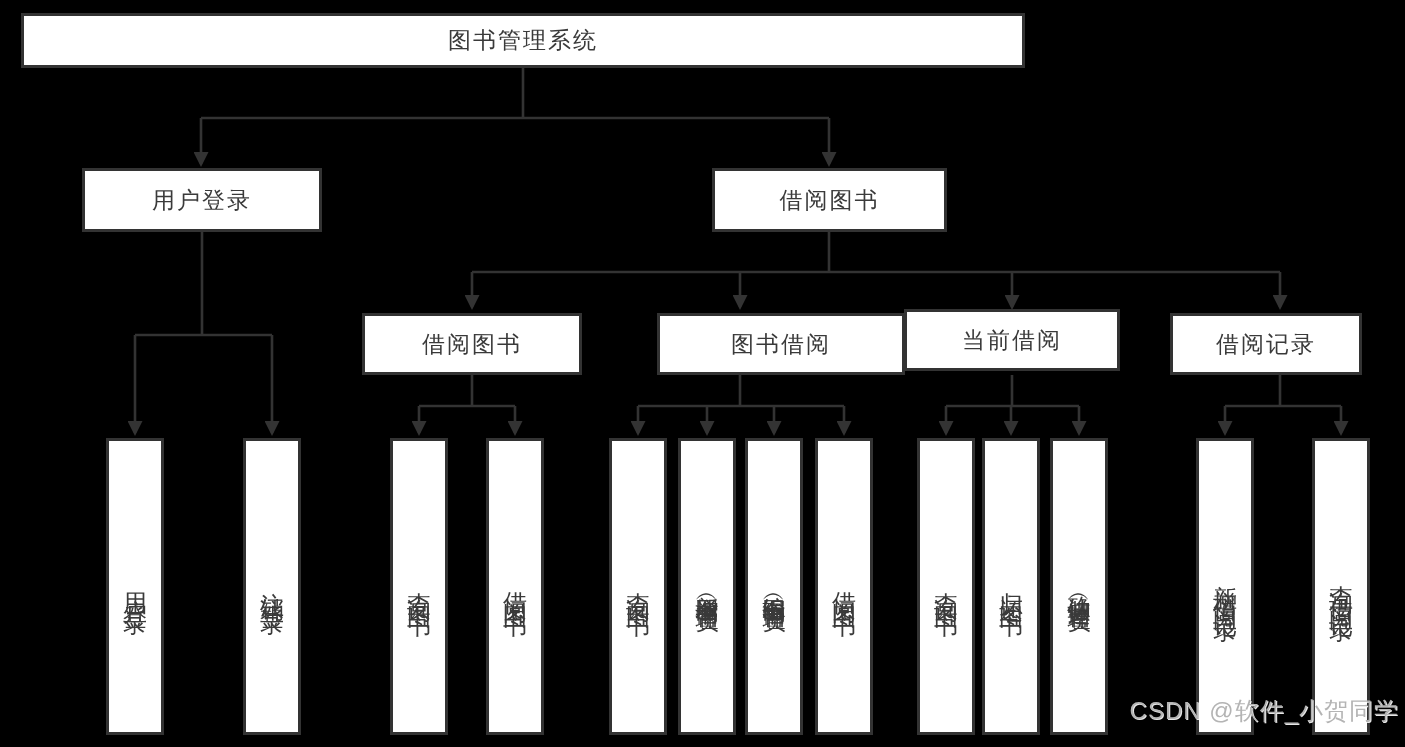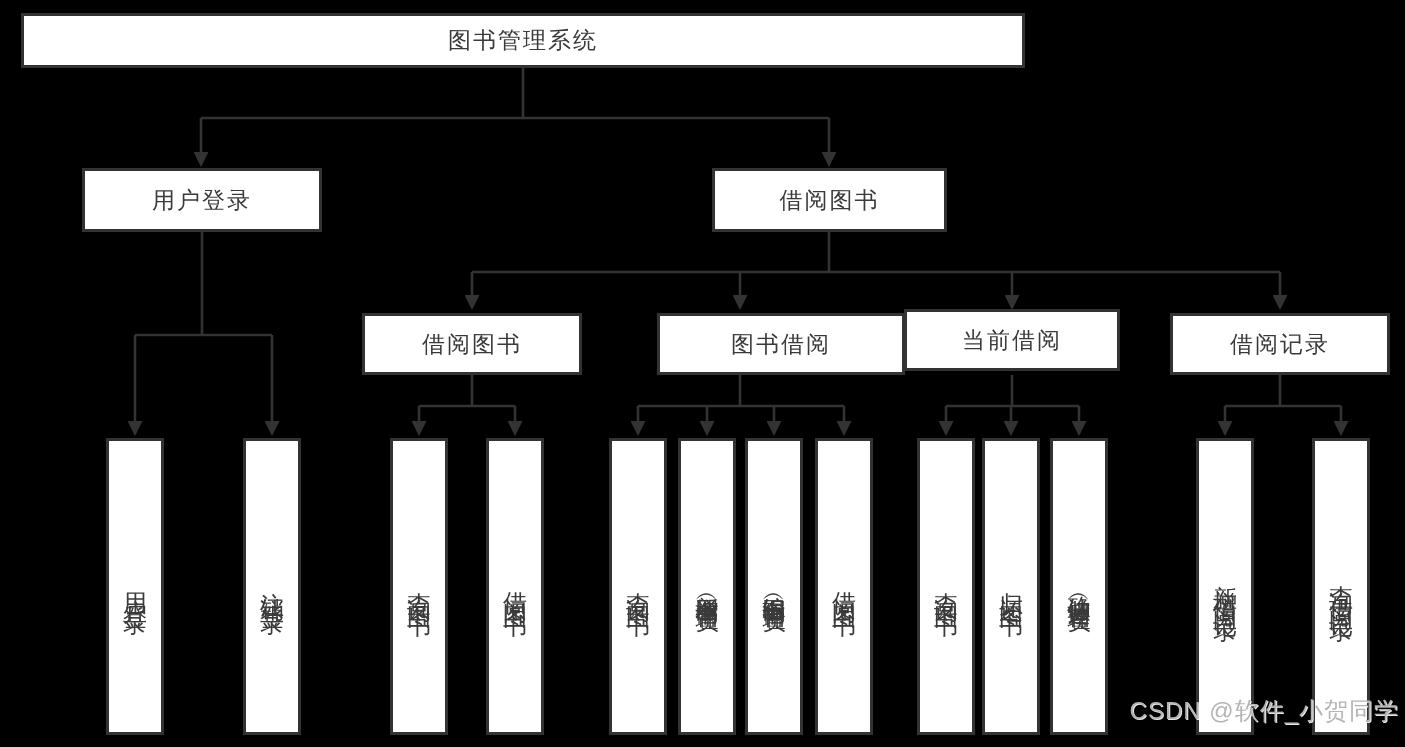--- a/index.html
+++ b/index.html
@@ -107,21 +107,21 @@
   </svg>
 
   <div class="node h-node" style="left:21px; top:13px; width:1004px; height:55px;">图书管理系统</div>
 
   <div class="node h-node" style="left:82px; top:168px; width:240px; height:64px;">用户登录</div>
   <div class="node h-node" style="left:712px; top:168px; width:235px; height:64px;">借阅图书</div>
 
   <div class="node h-node" style="left:362px; top:313px; width:220px; height:62px;">借阅图书</div>
   <div class="node h-node" style="left:632px; top:313px; width:248px; height:62px;margin-left:25px;">图书借阅</div>
   <div class="node h-node" style="left:904px; top:309px; width:216px; height:62px;">当前借阅</div>
-  <div class="node h-node" style="left:1170px; top:313px; width:220px; height:62px;">借阅记录</div>
+  <div class="node h-node" style="left:1170px; top:313px; width:192px; height:62px;">借阅记录</div>
 
   <div class="node leaf" style="left:106px; top:438px; width:58px; height:297px;">用户登录</div>
   <div class="node leaf" style="left:243px; top:438px; width:58px; height:297px;">注销登录</div>
 
   <div class="node leaf" style="left:390px; top:438px; width:58px; height:297px;">查询图书</div>
   <div class="node leaf" style="left:486px; top:438px; width:58px; height:297px;">借阅图书</div>
 
   <div class="node leaf" style="left:609px; top:438px; width:58px; height:297px;">查询图书</div>
   <div class="node leaf long" style="left:678px; top:438px; width:58px; height:297px;">新增图书（管理员）</div>
   <div class="node leaf long" style="left:745px; top:438px; width:58px; height:297px;">编辑图书（管理员）</div>

